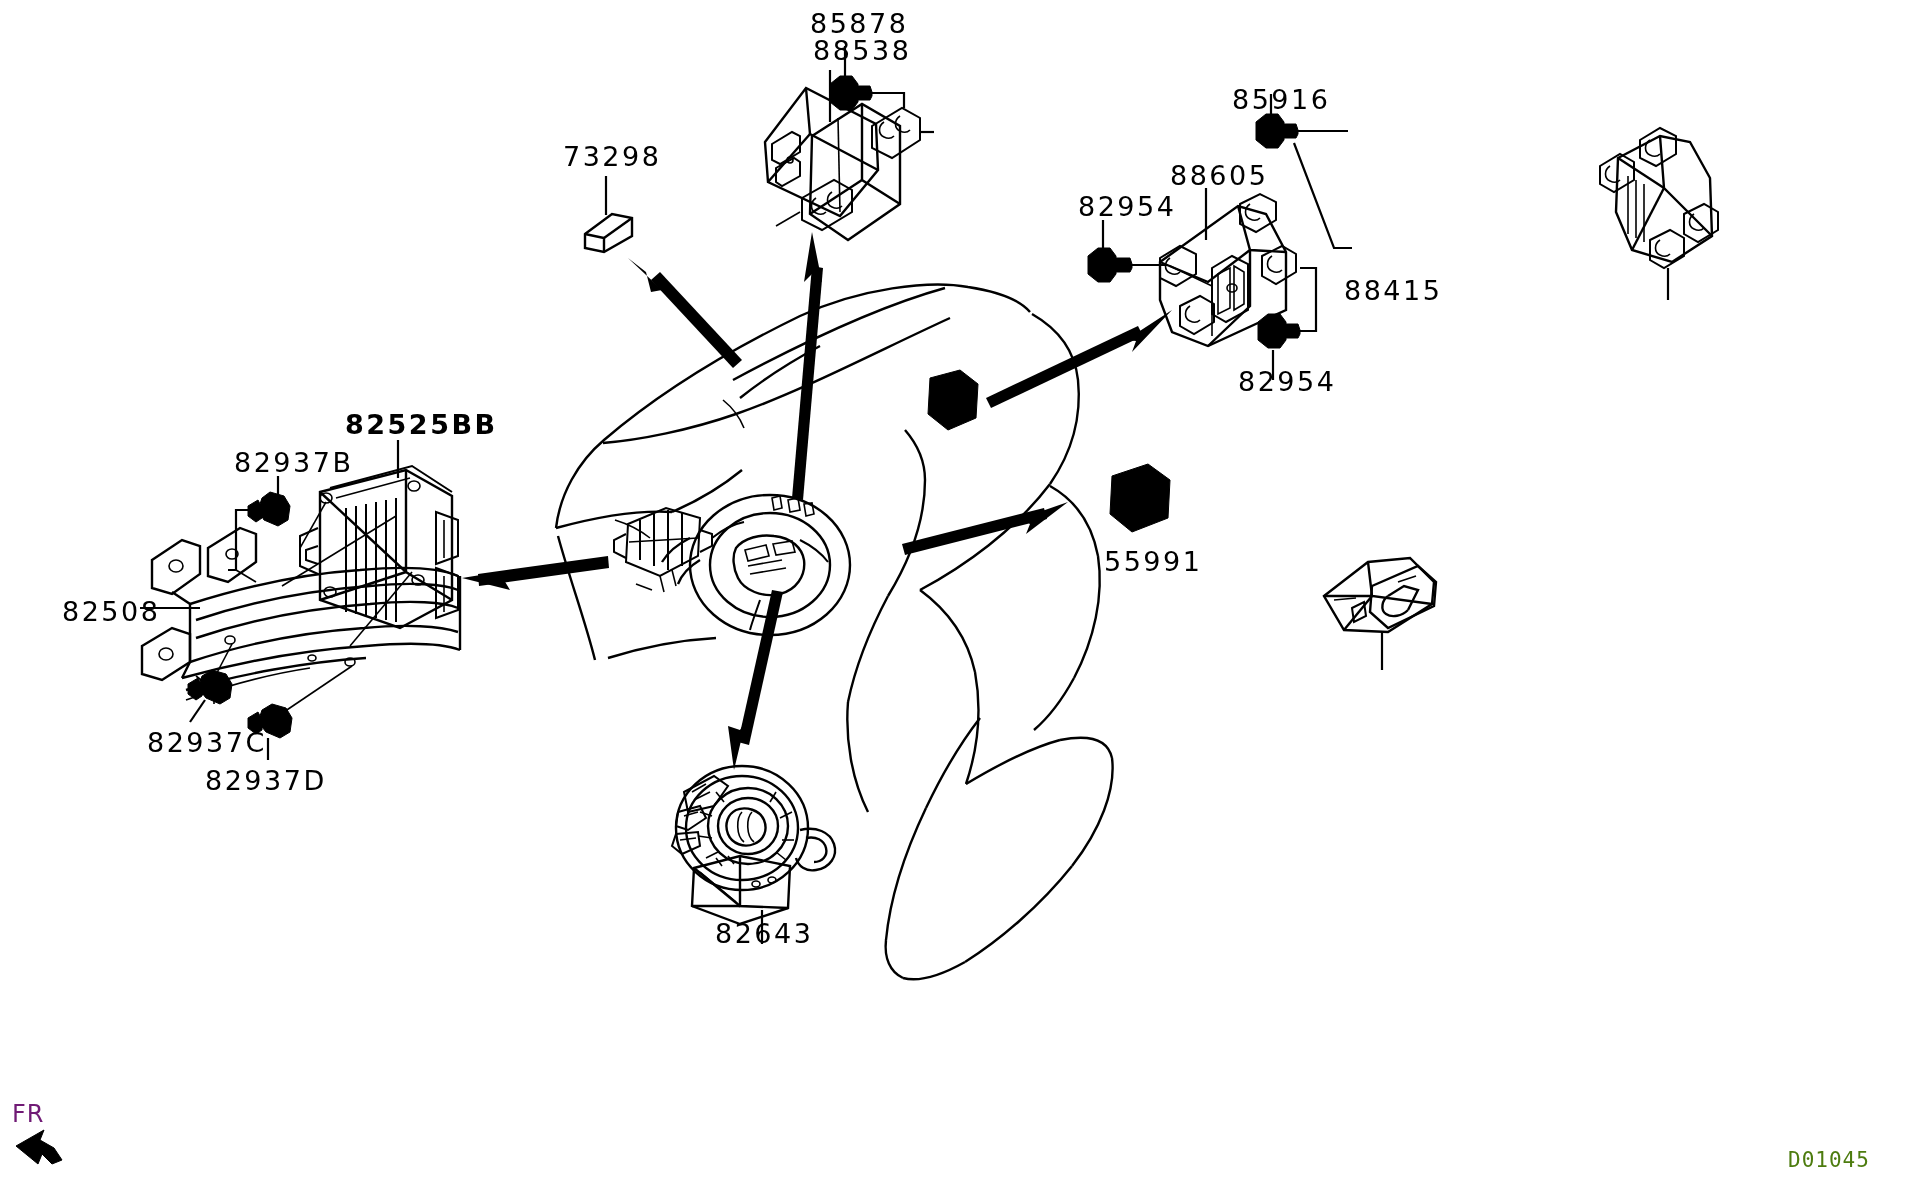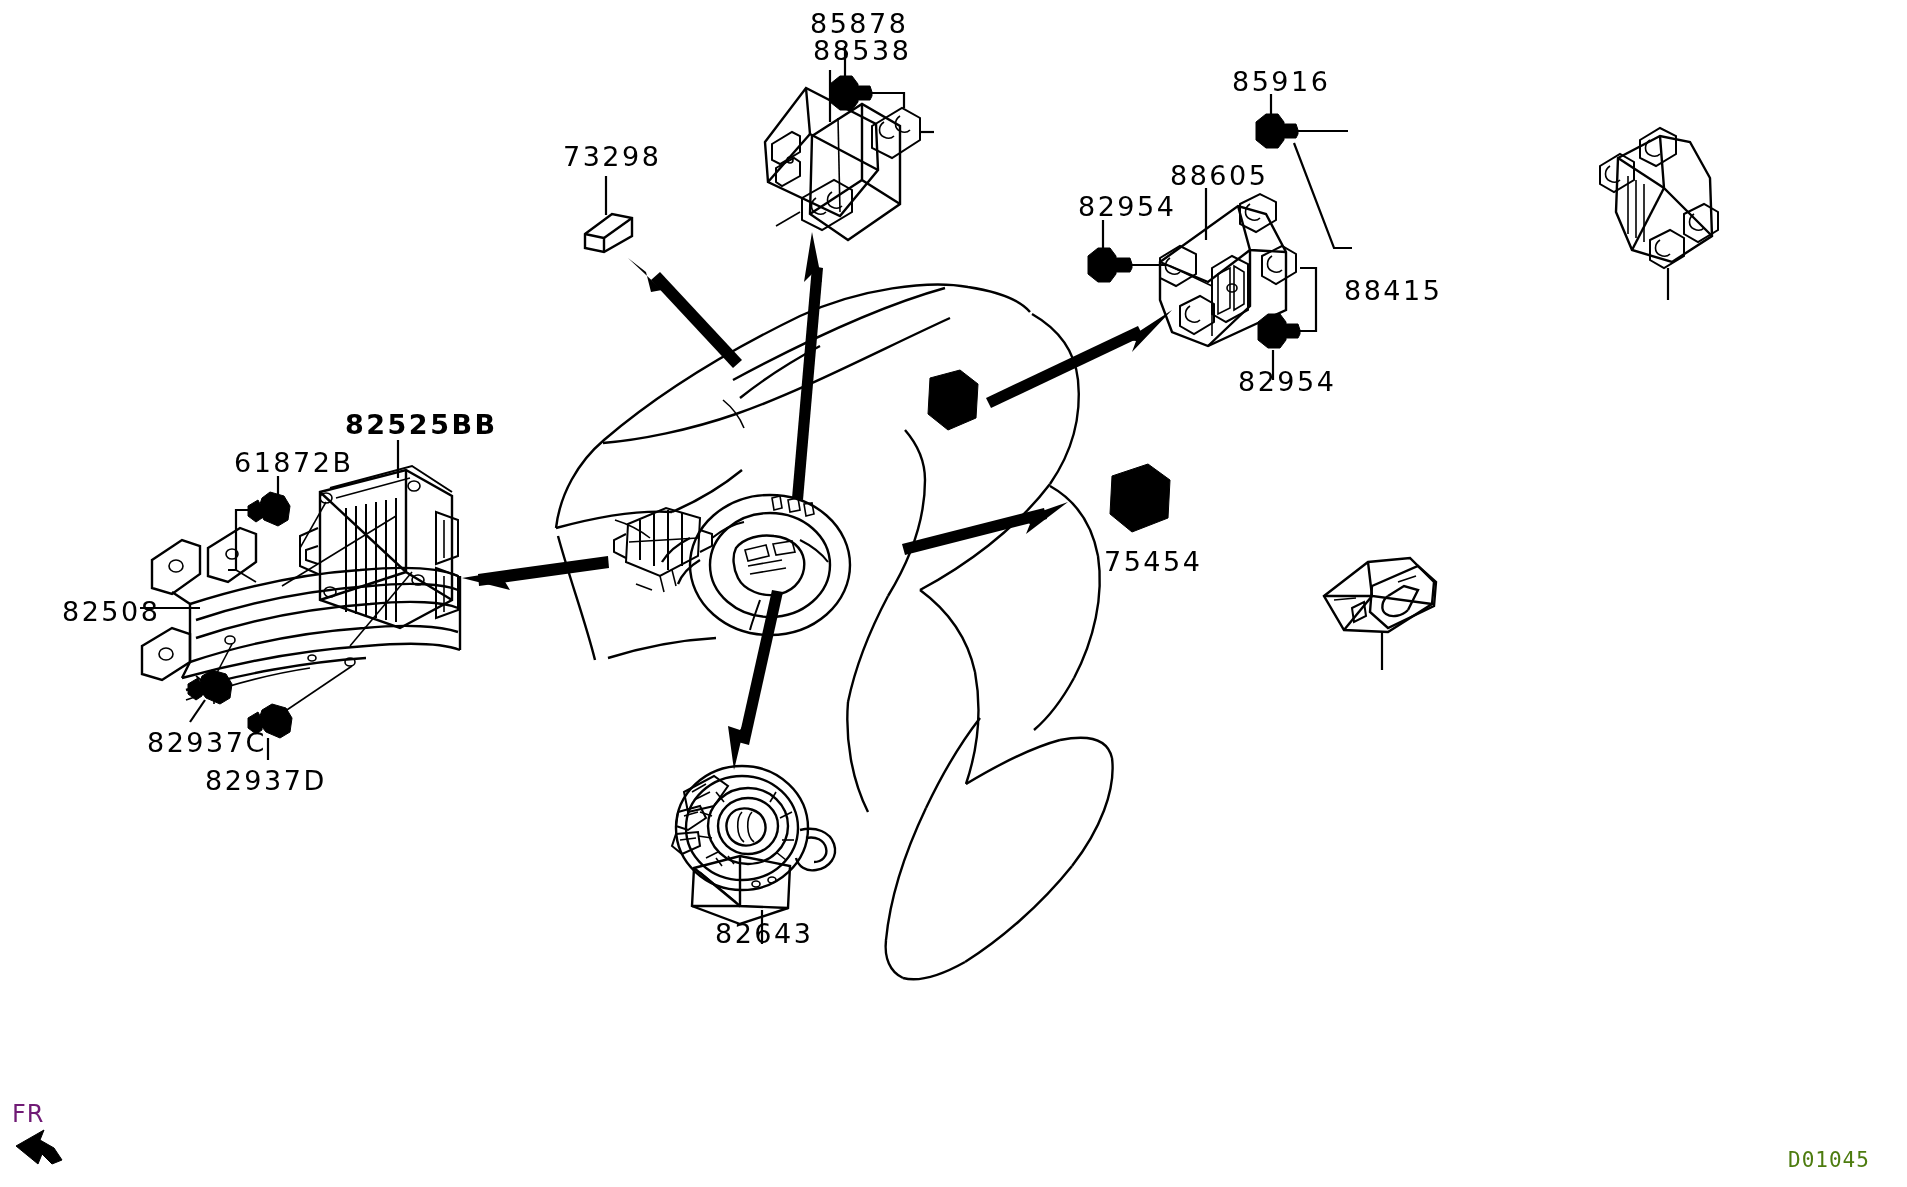--- a/index.html
+++ b/index.html
@@ -444,29 +444,29 @@
     </g>
 
     <g>
       <path class="fillblk" d="M16,1146 L44,1130 L40,1140 L54,1148 L62,1160 L52,1164
                 L42,1154 L38,1164 Z"></path>
     </g>
   </svg>
 
   <div class="part-label" style="left:810px; top:8px;">85878</div>
   <div class="part-label" style="left:768px; top:35px;margin-left:45px;">88538</div>
-  <div class="part-label" style="left:1232px; top:66px;">85916</div>
+  <div class="part-label" style="left:1232px; top:84px;">85916</div>
   <div class="part-label" style="left:563px; top:141px;">73298</div>
   <div class="part-label" style="left:1170px; top:160px;">88605</div>
   <div class="part-label" style="left:1078px; top:191px;">82954</div>
   <div class="part-label" style="left:1344px; top:275px;">88415</div>
   <div class="part-label" style="left:1238px; top:366px;">82954</div>
   <div class="part-label" style="left:345px; top:409px;font-weight:bold;">82525BB</div>
-  <div class="part-label" style="left:234px; top:447px;">61872B</div>
-  <div class="part-label" style="left:1104px; top:546px;">75454</div>
+  <div class="part-label" style="left:234px; top:447px;">82937B</div>
+  <div class="part-label" style="left:1104px; top:546px;">55991</div>
   <div class="part-label" style="left:62px; top:596px;">82508</div>
   <div class="part-label" style="left:147px; top:727px;">82937C</div>
   <div class="part-label" style="left:205px; top:765px;">82937D</div>
   <div class="part-label" style="left:715px; top:918px;">82643</div>
 
   <div class="fr-text" style="left:12px; top:1100px;">FR</div>
   <div class="drawing-code" style="left:1788px; top:1148px;">D01045</div>
 
 </div>
 

